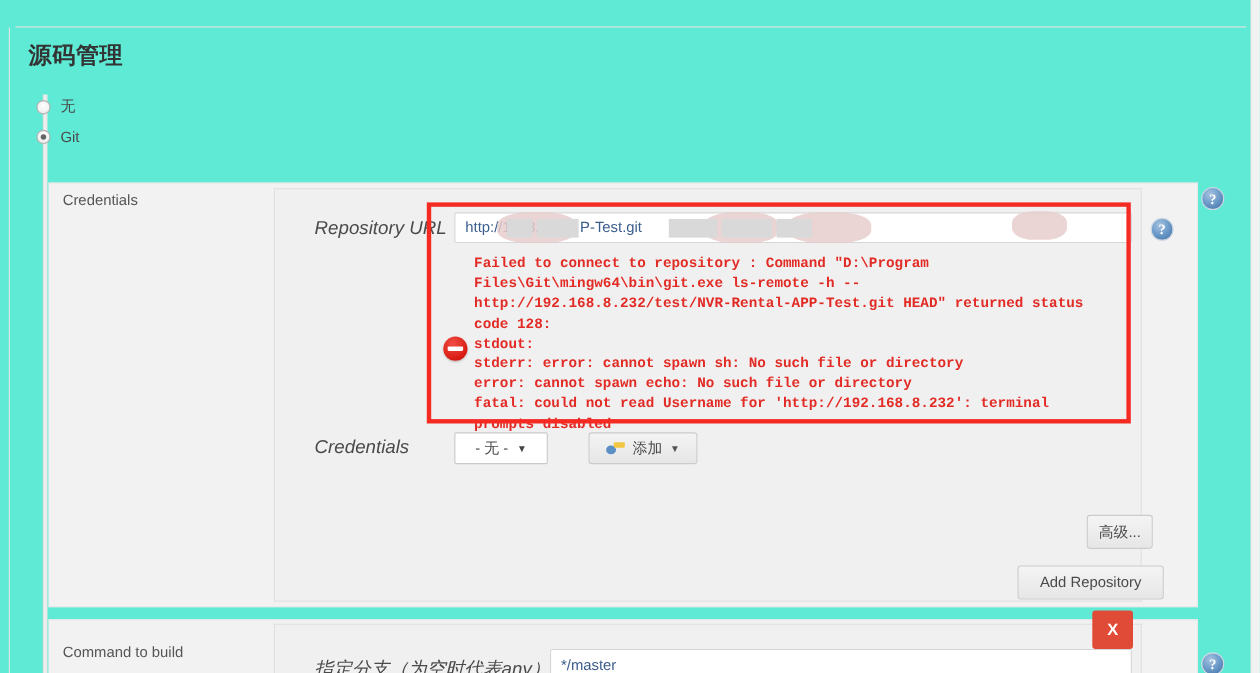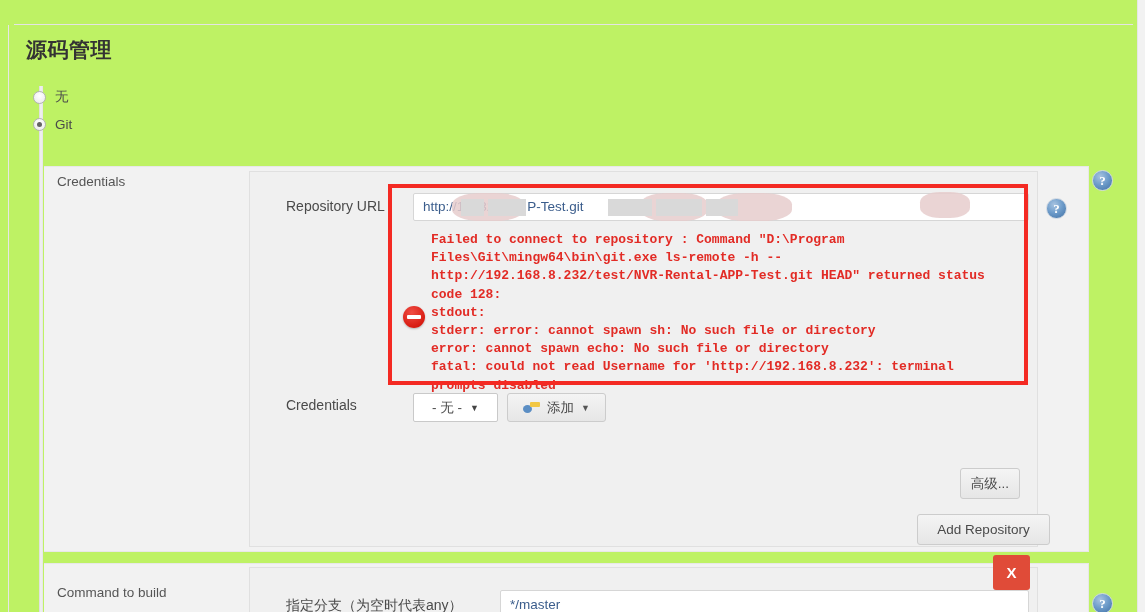--- a/index.html
+++ b/index.html
@@ -8,21 +8,21 @@
     margin: 0; padding: 0;
     width: 1145px; height: 612px;
     background: #f7f7f7;
     font-family: "Liberation Sans", "DejaVu Sans", sans-serif;
     overflow: hidden;
   }
 
   .page {
     position: relative;
     width: 1145px; height: 612px;
-    background: #bef264;
+    background: #5eead4;
   }
 
   
   .top-rule {
     position: absolute;
     left: 14px; top: 24px;
     width: 1119px; height: 1px;
     background: #e4e4e4;
   }
 
@@ -105,23 +105,24 @@
     position: absolute;
     left: 249px; top: 171px;
     width: 789px; height: 376px;
     background: #f0f0f0;
     border: 1px solid #e0e0e0;
   }
 
   
   .row-label {
     position: absolute;
-    font-size: 14px;
+    font-size: 17px;
     color: #4a4a4a;
     white-space: nowrap;
+    font-style: italic;
   }
   .lbl-repo-url { left: 286px; top: 198px; }
   .lbl-credentials { left: 286px; top: 397px; }
 
   .text-input {
     position: absolute;
     background: #ffffff;
     border: 1px solid #d6d6d6;
     border-radius: 2px;
     font-size: 13.5px;
@@ -222,20 +223,21 @@
     background: linear-gradient(180deg, #f4f4f4 0%, #e6e6e6 100%);
     border: 1px solid #cccccc;
     border-radius: 3px;
     font-size: 13.5px;
     color: #4a4a4a;
     display: flex;
     align-items: center;
     justify-content: center;
     gap: 7px;
     font-family: "Liberation Sans", sans-serif;
+    margin-left: 28px;
   }
   .btn-add-cred {
     left: 507px; top: 393px;
     width: 99px; height: 29px;
   }
   .key-icon {
     width: 17px; height: 13px;
     position: relative;
     flex: none;
   }
@@ -258,21 +260,21 @@
   .btn-caret {
     font-size: 9px;
     color: #555;
   }
 
   .btn-advanced {
     left: 960px; top: 468px;
     width: 60px; height: 31px;
   }
   .btn-add-repo {
-    left: 917px; top: 514px;
+    left: 897px; top: 514px;
     width: 133px; height: 31px;
   }
 
   
   .panel-branches {
     position: absolute;
     left: 44px; top: 563px;
     width: 1045px; height: 49px;
     background: #f2f2f2;
     border: 1px solid #e8e8e8;

